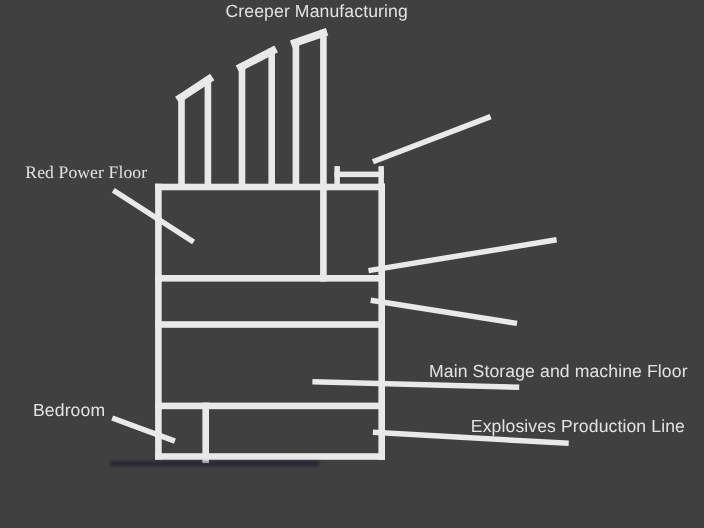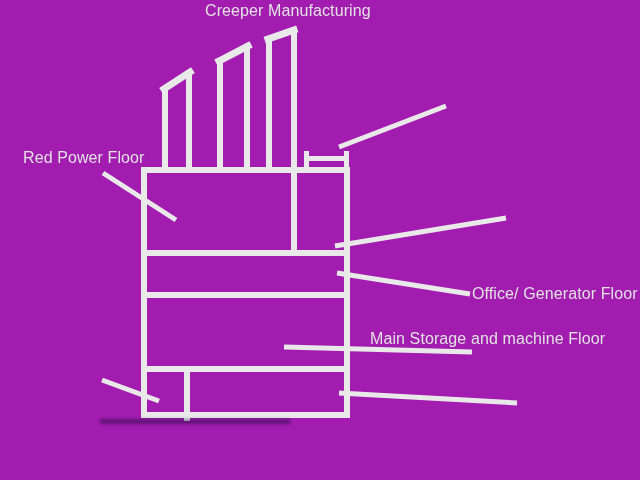--- a/index.html
+++ b/index.html
@@ -20,21 +20,21 @@
   #line-layer { position:absolute; left:0; top:0; width:640px; height:480px; }
   #shape-layer { position:absolute; left:0; top:0; width:640px; height:480px; }
   #smudge {
     position:absolute; left:100px; top:419px; width:190px; height:5px;
     background:rgba(5,5,40,0.4); filter:blur(1.5px);
   }
 </style>
 </head>
 <body>
 
-<div id="canvas" style="background: #a21caf;">
+<div id="canvas" style="background: #404040;">
 
   <svg id="line-layer" viewBox="0 0 640 480" xmlns="http://www.w3.org/2000/svg">
       <line x1="164" y1="89" x2="190" y2="72" stroke="#e9e9e9" stroke-width="7" stroke-linecap="square"></line>
       <line x1="219" y1="61" x2="248" y2="46" stroke="#e9e9e9" stroke-width="7" stroke-linecap="square"></line>
       <line x1="268" y1="39" x2="294" y2="30" stroke="#e9e9e9" stroke-width="7" stroke-linecap="square"></line>
       <line x1="103" y1="173" x2="176" y2="220" stroke="#e9e9e9" stroke-width="5" stroke-linecap="butt"></line>
       <line x1="339" y1="147" x2="446" y2="106" stroke="#e9e9e9" stroke-width="5" stroke-linecap="butt"></line>
       <line x1="335" y1="246" x2="506" y2="218" stroke="#e9e9e9" stroke-width="5" stroke-linecap="butt"></line>
       <line x1="337" y1="273" x2="470" y2="294" stroke="#e9e9e9" stroke-width="5" stroke-linecap="butt"></line>
       <line x1="284" y1="347" x2="472" y2="352" stroke="#e9e9e9" stroke-width="5" stroke-linecap="butt"></line>
@@ -61,22 +61,23 @@
       <div class="wall" style="left: 304px; top: 151px; width: 5px; height: 19px; background: rgb(233, 233, 233);"></div>
       <div class="wall" style="left: 344px; top: 151px; width: 5px; height: 19px; background: rgb(233, 233, 233);"></div>
       <div class="wall" style="left: 304px; top: 156px; width: 45px; height: 5px; background: rgb(233, 233, 233);"></div>
     </div>
 
   <div id="smudge"></div>
 
   <div class="label" style="left: 205px; top: 1px; color: rgb(226, 226, 226);">Creeper Manufacturing</div>
 
 
-  <div class="label" style="left: 23px; top: 148px; color: rgb(226, 226, 226);">Red Power Floor</div>
+  <div class="label" style="left: 23px; top: 148px; color: rgb(226, 226, 226); font-family: Liberation Serif, serif;">Red Power Floor</div>
 
 
-  <div class="label" style="left: 472px; top: 284px; color: rgb(226, 226, 226);">Office/ Generator Floor</div>
 
-  <div class="label" style="left: 370px; top: 329px; color: rgb(226, 226, 226);">Main Storage and machine Floor</div>
+  <div class="label" style="left: 390px; top: 329px; color: rgb(226, 226, 226);">Main Storage and machine Floor</div>
 
+  <div class="label" style="left: 30px; top: 364px; color: rgb(226, 226, 226);">Bedroom</div>
 
+  <div class="label" style="left: 428px; top: 379px; color: rgb(226, 226, 226);">Explosives Production Line</div>
 
 </div>
 
 </body></html>

